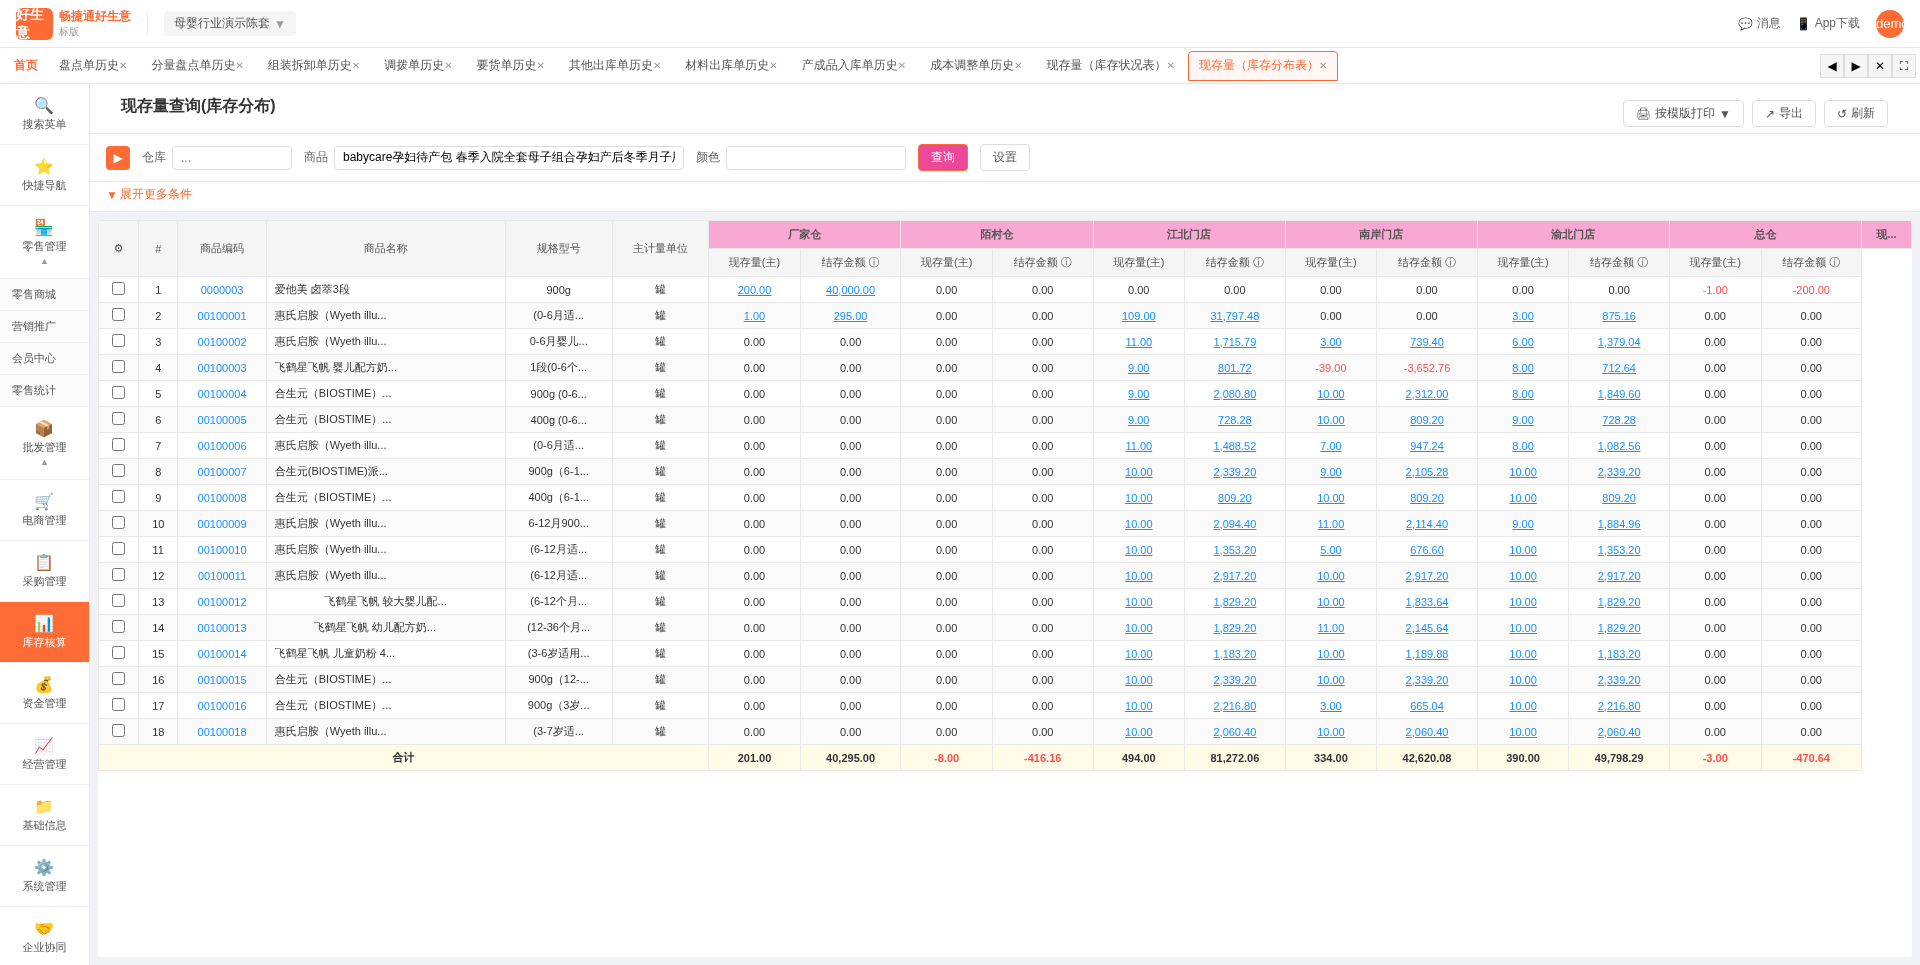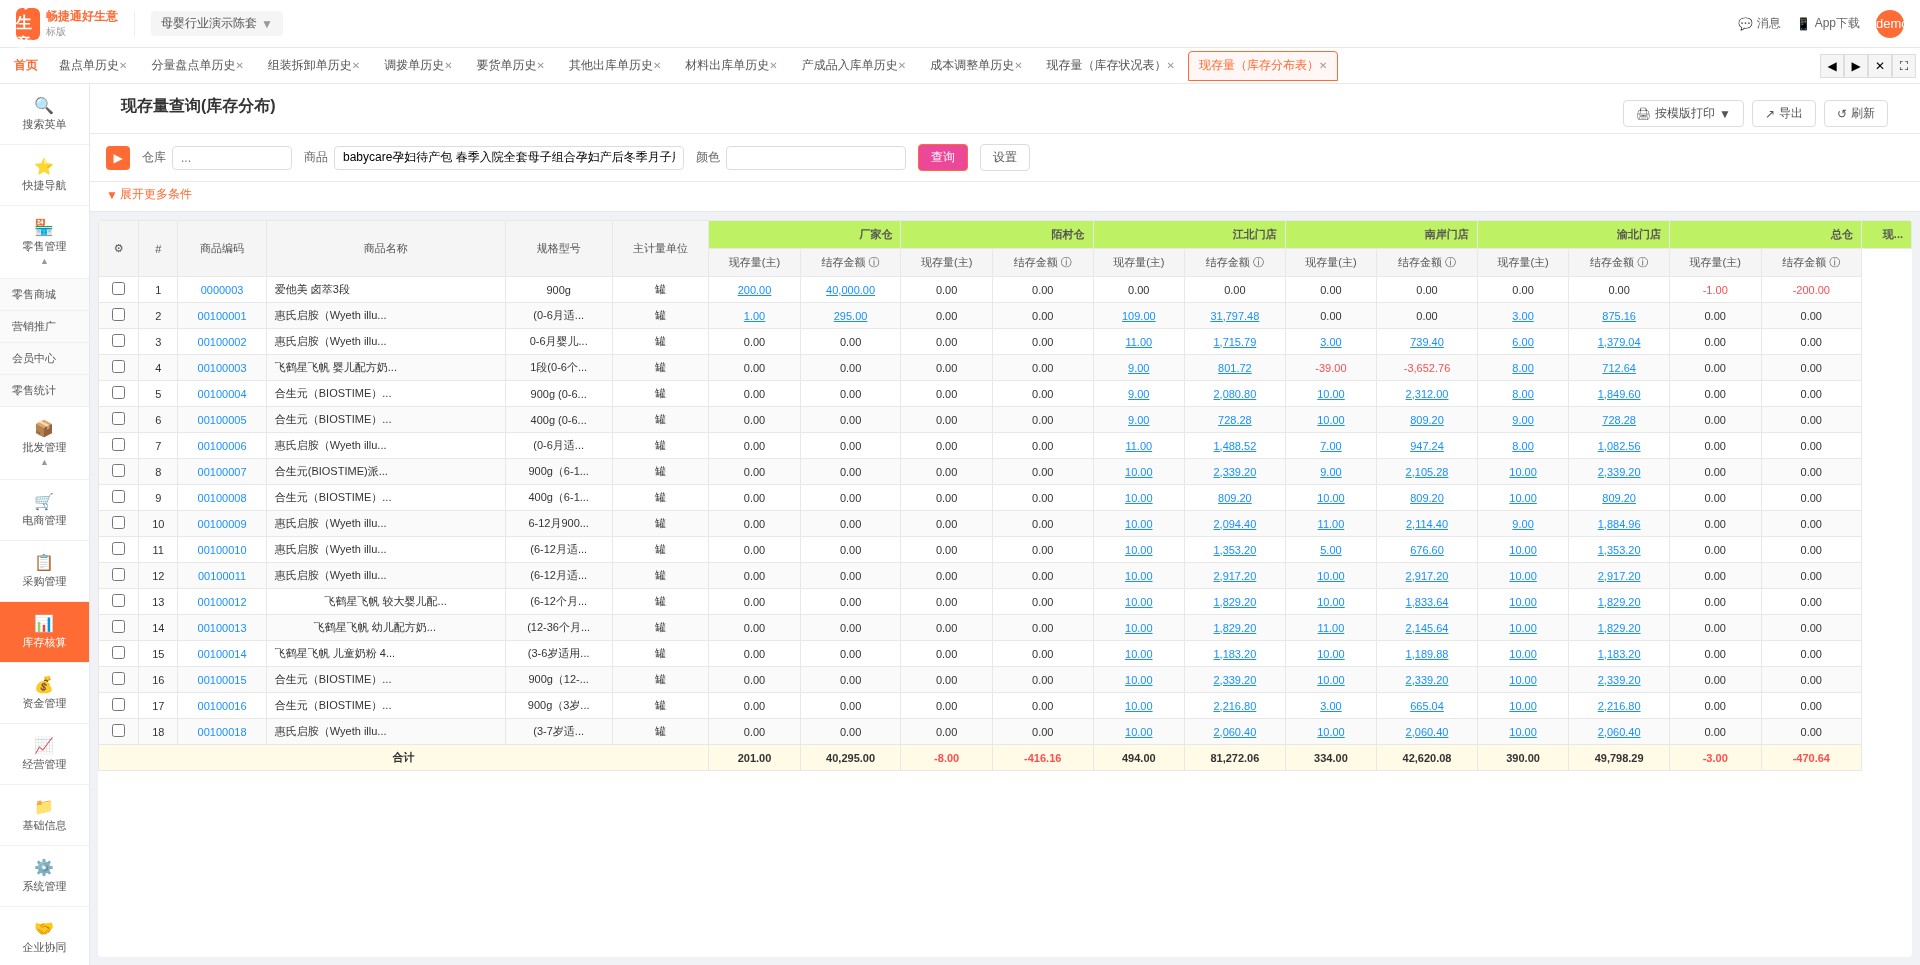--- a/index.html
+++ b/index.html
@@ -52,38 +52,38 @@
     .expand-btn { color: #ff6b35; cursor: pointer; font-size: 12px; display: flex; align-items: center; gap: 2px; }
     .orange-arrow { width: 24px; height: 24px; background: #ff6b35; color: white; display: flex; align-items: center; justify-content: center; border-radius: 4px; cursor: pointer; font-size: 12px; }
 
     
     .table-container { flex: 1; overflow: auto; background: #fff; margin: 8px; border-radius: 4px; }
     table { width: 100%; border-collapse: collapse; font-size: 11px; }
     thead tr { background: #f5f5f5; }
     th { padding: 6px 8px; border: 1px solid #e8e8e8; text-align: center; font-weight: normal; color: #555; white-space: nowrap; position: sticky; top: 0; background: #f5f5f5; z-index: 1; }
     td { padding: 5px 8px; border: 1px solid #e8e8e8; text-align: center; white-space: nowrap; }
     tr.alt td { background: #fafafa; }
-    .col-group-header { background: #bef264; text-align: right; font-weight: bold; }
+    .col-group-header { background: #f9a8d4; text-align: center; font-weight: bold; }
     .num-link { color: #1890ff; text-decoration: underline; cursor: pointer; }
     .num-negative { color: #ff4d4f; }
     .footer-row td { background: #fffbe6; font-weight: bold; }
 
     
     .table-container::-webkit-scrollbar { width: 6px; height: 6px; }
     .table-container::-webkit-scrollbar-thumb { background: #ccc; border-radius: 3px; }
 
     .top-actions { display: flex; justify-content: flex-end; align-items: center; gap: 8px; padding: 6px 16px 0; }
   </style>
 </head>
 <body>
 
 <div class="top-bar">
   <div class="top-bar-left">
     <div class="logo-area">
-      <div style="width:24px;height:32px;background:#ff6b35;border-radius:6px;display:flex;align-items:center;justify-content:center;color:white;font-size:16px;font-weight:bold;">好生意</div>
+      <div style="width:37px;height:32px;background:#ff6b35;border-radius:6px;display:flex;align-items:center;justify-content:center;color:white;font-size:14px;font-weight:bold;">好生意</div>
       <div>
         <div style="font-size:12px;font-weight:bold;color:#ff6b35;">畅捷通好生意</div>
         <div style="font-size:10px;color:#999;">标版</div>
       </div>
     </div>
     <div style="width:1px;height:24px;background:#eee;margin:0 8px;"></div>
     <div class="search-unit">
       <span style="font-size:12px;color:#555;">母婴行业演示陈套</span>
       <span style="color:#999;">▼</span>
     </div>

